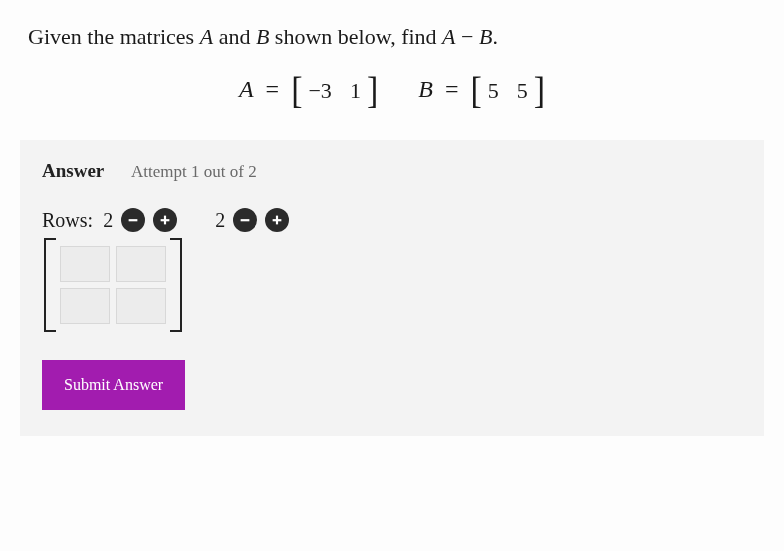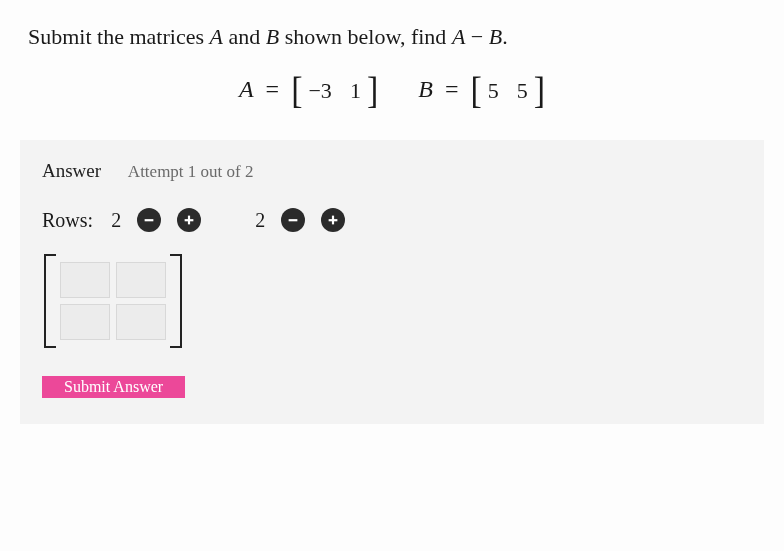--- a/index.html
+++ b/index.html
@@ -45,28 +45,28 @@
   .gap-ab { display: inline-block; width: 28px; }
   .answer-section {
     background: #f3f3f3;
     padding: 20px 22px 26px 22px;
     margin: 0 -8px;
   }
   .answer-header {
     font-size: 19px;
     margin-bottom: 26px;
   }
-  .answer-header .answer-label { font-weight: normal; color:#222; }
+  .answer-header .answer-label { font-weight: bold; color:#222; }
   .answer-header .attempt { color: #6a6a6a; margin-left: 22px; font-size: 17px; }
   .controls-row {
     display: flex;
     align-items: center;
-    gap: 16px;
+    gap: 8px;
     font-size: 20px;
-    margin-bottom: 22px;
+    margin-bottom: 6px;
   }
   .controls-row .label { margin-right: 2px; }
   .controls-row .spacer { width: 22px; }
   .pm-btn {
     width: 24px;
     height: 24px;
     border-radius: 50%;
     background: #2b2b2b;
     color: #fff;
     display: inline-flex;
@@ -110,34 +110,34 @@
   .matrix-cell {
     background: #ececec;
     border: 1px solid #d8d8d8;
     width: 50px;
     height: 36px;
     font-size: 16px;
     text-align: center;
     font-family: inherit;
   }
   .submit-btn {
-    background: #ec4899;
+    background: #a21caf;
     color: #fff;
     border: none;
-    padding: 2px 22px;
+    padding: 16px 22px;
     font-size: 16px;
     font-family: Georgia, serif;
     cursor: pointer;
   }
 </style>
 </head>
 <body>
 
 <div class="question">
-  <span>Submit the matrices </span><span class="var">A</span><span> and </span><span class="var">B</span><span> shown below, find </span><span class="var">A</span><span> − </span><span class="var">B</span><span>.</span>
+  <span>Given the matrices </span><span class="var">A</span><span> and </span><span class="var">B</span><span> shown below, find </span><span class="var">A</span><span> − </span><span class="var">B</span><span>.</span>
 </div>
 
 <div class="matrices-line">
   <span class="var">A</span>
   <span class="eq">=</span>
   <span class="mat">
     <span class="bracket">[</span>
     <span class="cells">
       <span>−3</span>
       <span>1</span>

